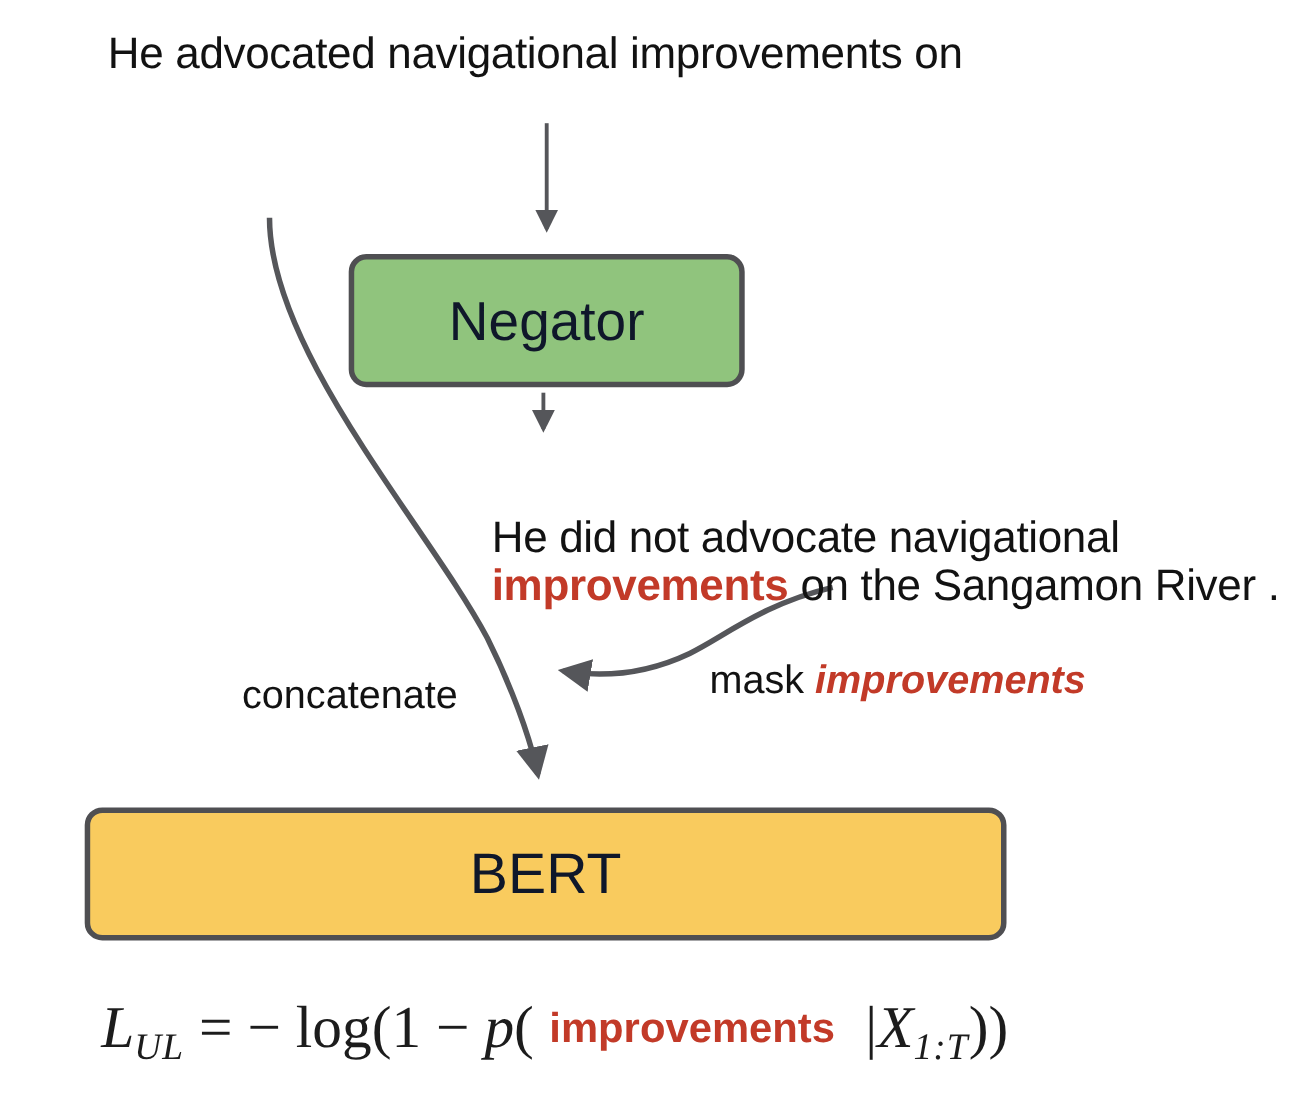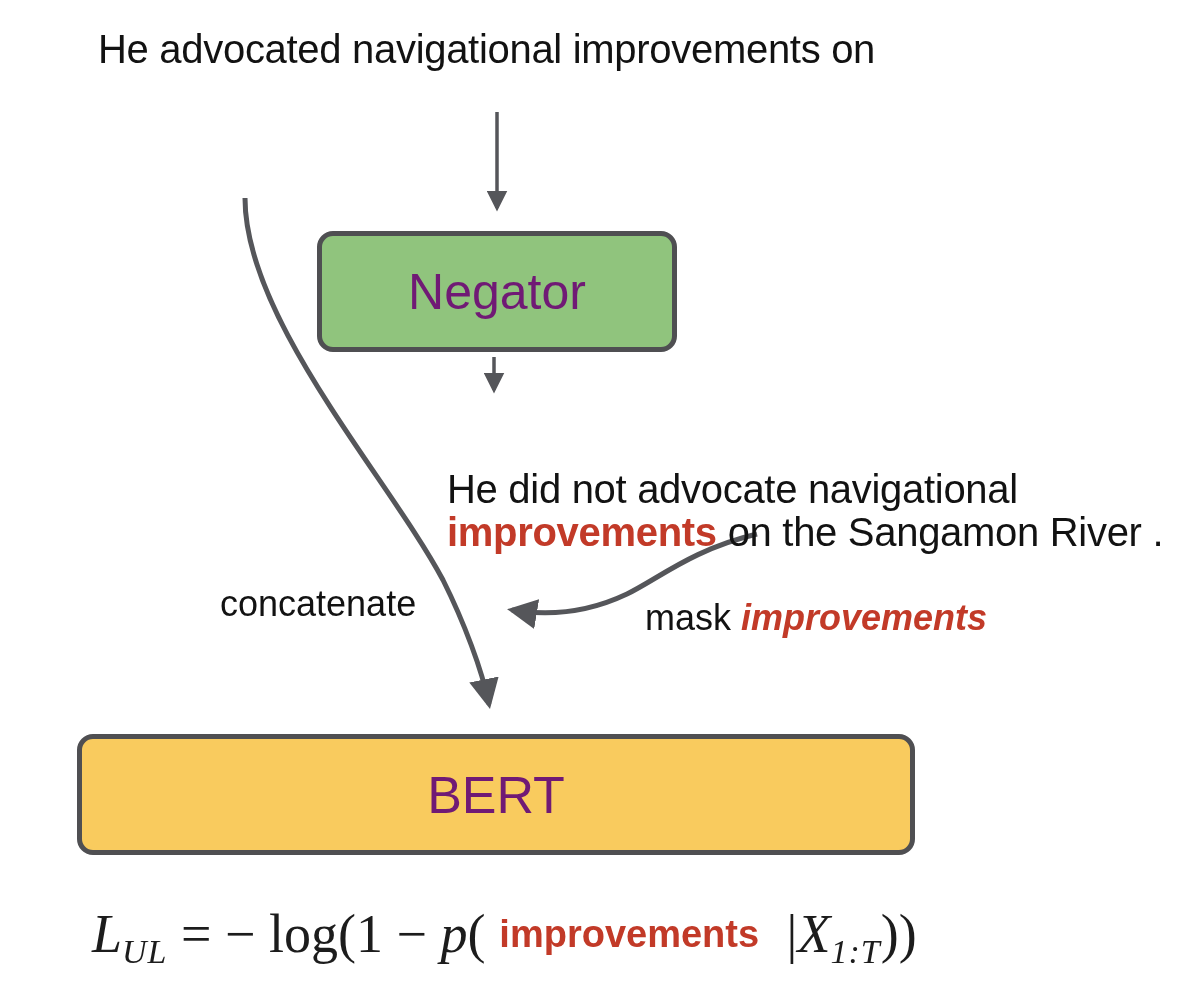--- a/index.html
+++ b/index.html
@@ -7,26 +7,26 @@
     position:relative; width:1196px; height:1000px; background:#ffffff;
     font-family:"Liberation Sans", sans-serif; overflow:hidden;padding-left:47px;
   }
   .sentence { position:absolute; color:#121212; font-size:40px; line-height:43px; letter-spacing:-0.3px; }
   .sentence .line { white-space:pre; }
   #input-sentence  { left:98px;  top:28px; }
   #output-sentence { left:447px; top:426px;margin-top:42px; }
   .hl-red { color:#c23a28; font-weight:bold; }
   .box {
     position:absolute; display:flex; align-items:center; justify-content:center;
-    border:5px solid #4f4f52; border-radius:16px; color:#701a75; box-sizing:border-box;
+    border:5px solid #4f4f52; border-radius:16px; color:#0f172a; box-sizing:border-box;
   }
   #negator-box { left:317px; top:231px; width:360px; height:121px; background:#90c47d; font-size:50px; }
   #bert-box    { left:77px;  top:734px; width:838px; height:121px; background:#f9cb5e; font-size:52px; }
   .small-label { position:absolute; font-size:36px; color:#121212; white-space:pre; }
-  #concatenate-label { left:220px; top:583px; }
+  #concatenate-label { left:220px; top:611px; }
   #mask-label        { left:645px; top:597px; }
   #mask-label .hl-red { font-style:italic; }
   #arrow-layer { position:absolute; left:0; top:0; }
   .arrow { fill:none; stroke:#55565a; }
   .thin  { stroke-width:3.5px; }
   .thick { stroke-width:5px; }
   .formula {
     position:absolute; left:92px; top:903px; white-space:pre; color:#1c1c1c;
     font-family:"Liberation Serif", serif;
   }

